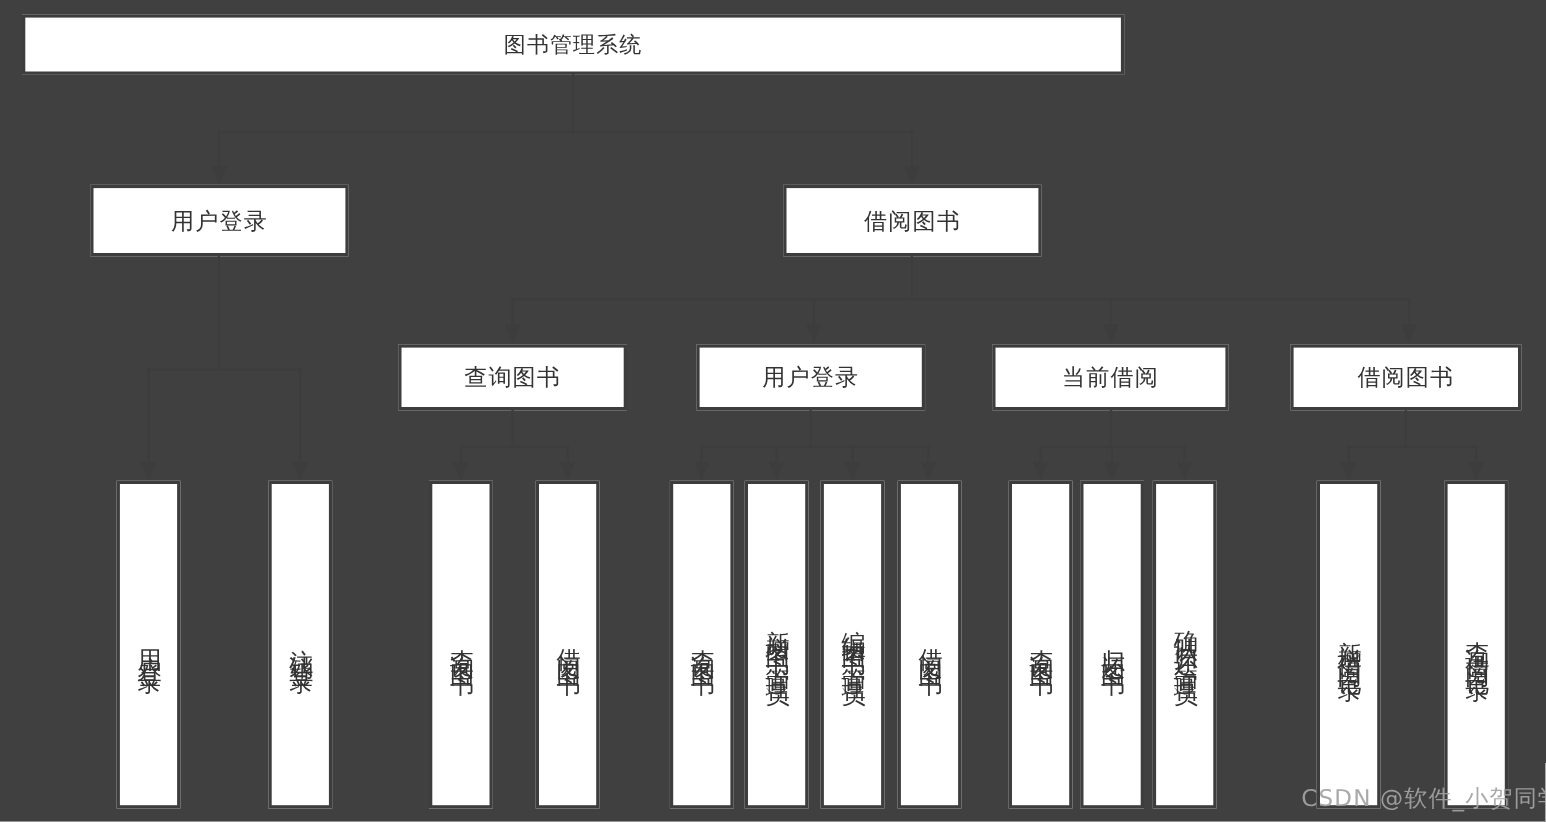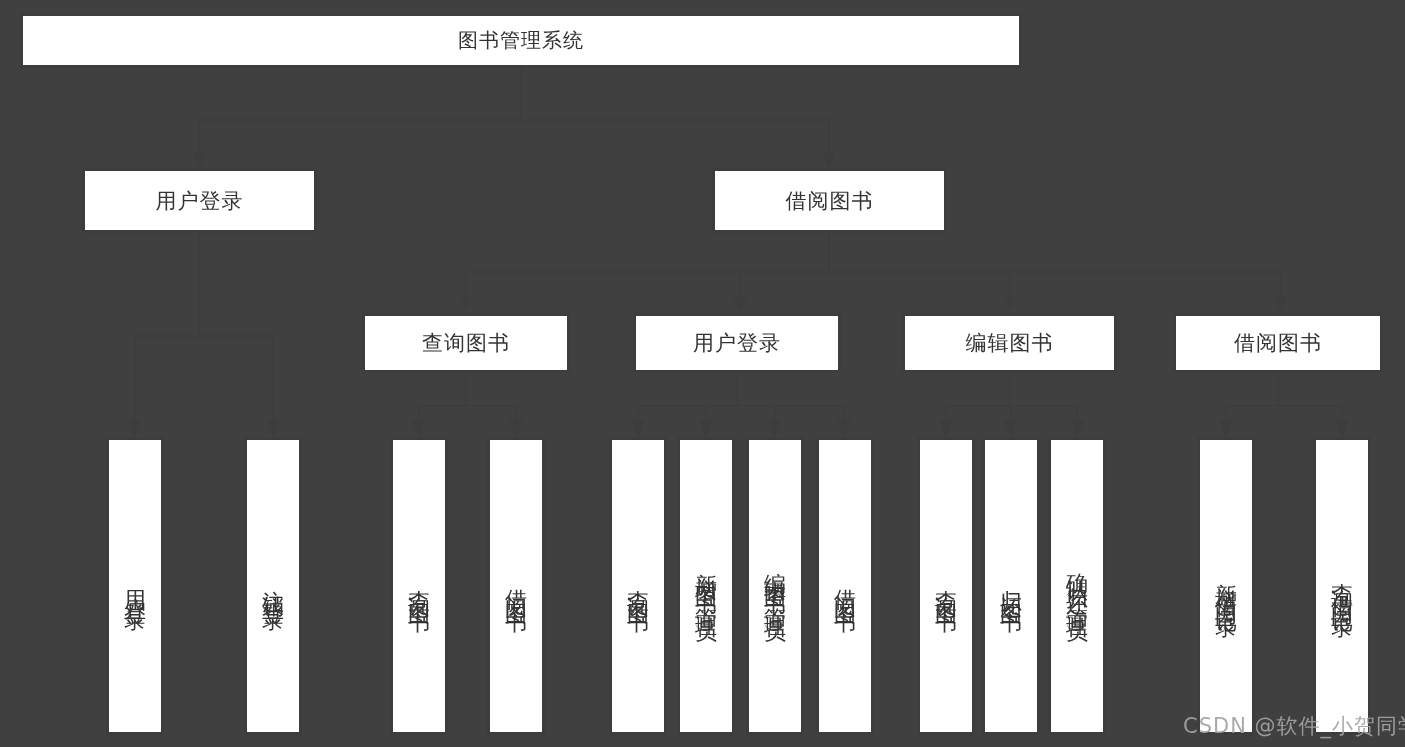--- a/index.html
+++ b/index.html
@@ -76,21 +76,21 @@
   <div class="vline" style="left:1280px;top:271px;height:25px;"></div>
   <div class="arrow" style="left:1274px;top:295px;"></div>
 
   <div class="node node-l3" style="left:362px;top:313px;width:208px;height:60px;">
     <span>查询图书</span>
   </div>
   <div class="node node-l3" style="left:633px;top:313px;width:208px;height:60px;">
     <span>用户登录</span>
   </div>
   <div class="node node-l3" style="left:902px;top:313px;width:215px;height:60px;">
-    <span>编辑图书</span>
+    <span>当前借阅</span>
   </div>
   <div class="node node-l3" style="left:1173px;top:313px;width:210px;height:60px;">
     <span>借阅图书</span>
   </div>
 
   <div class="vline" style="left:465px;top:372px;height:35px;"></div>
   <div class="hline" style="left:418px;top:405px;width:99px;"></div>
   <div class="vline" style="left:418px;top:405px;height:16px;"></div>
   <div class="arrow" style="left:412px;top:420px;"></div>
   <div class="vline" style="left:515px;top:405px;height:16px;"></div>

